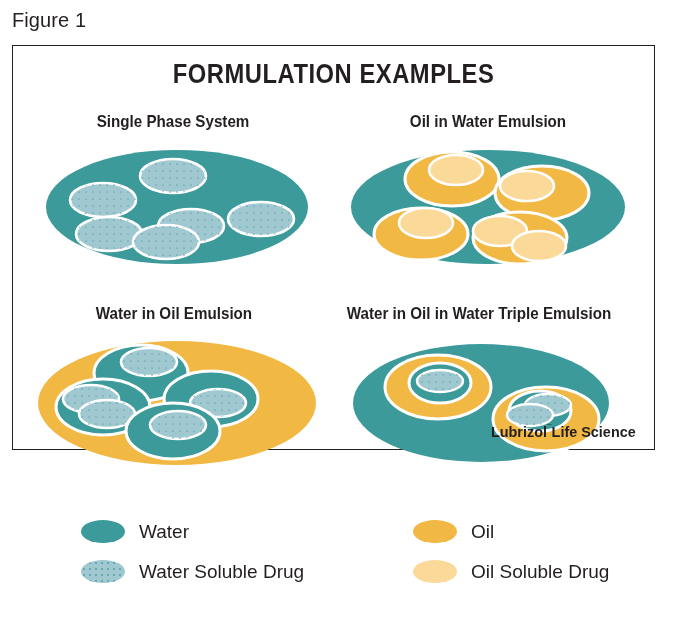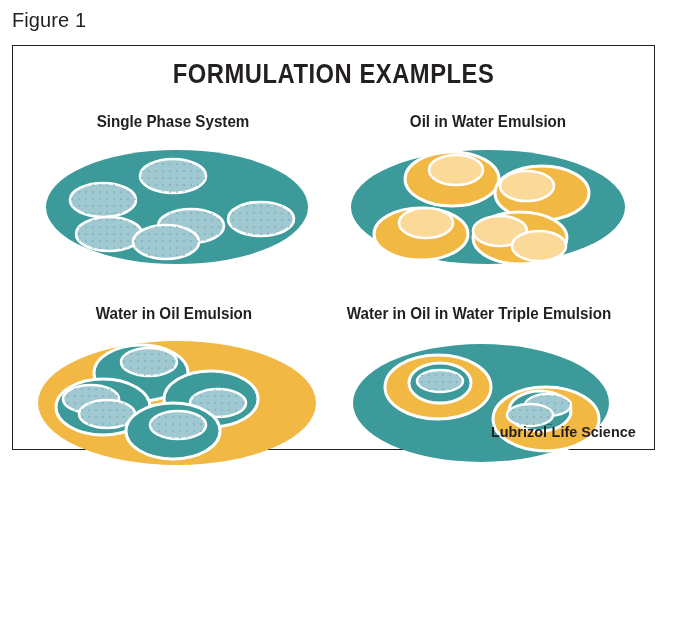--- a/index.html
+++ b/index.html
@@ -216,18 +216,41 @@
     <g>
       <ellipse cx="203" cy="88" rx="53" ry="32" fill="#f2b844" stroke="#ffffff" stroke-width="3"></ellipse>
       <ellipse cx="197" cy="80" rx="31" ry="20" fill="#3c9a9a" stroke="#ffffff" stroke-width="3"></ellipse>
       <ellipse cx="205" cy="74" rx="23" ry="11" fill="#9fc8d0" stroke="#ffffff" stroke-width="2.4"></ellipse>
       <ellipse cx="205" cy="74" rx="23" ry="11" fill="url(#dots-d)"></ellipse>
       <ellipse cx="187" cy="84" rx="23" ry="11" fill="#9fc8d0" stroke="#ffffff" stroke-width="2.4"></ellipse>
       <ellipse cx="187" cy="84" rx="23" ry="11" fill="url(#dots-d)"></ellipse>
     </g>
   </svg>
 
+  <div id="legend">
+
+    <div class="legend-item" id="legend-water">
+      <div class="legend-swatch" style="background:#3c9a9a;"></div>
+      <div class="legend-label">Water</div>
+    </div>
+
+    <div class="legend-item" id="legend-wsd">
+      <div class="legend-swatch dotted" style="background-color:#9fc8d0;"></div>
+      <div class="legend-label">Water Soluble Drug</div>
+    </div>
+
+    <div class="legend-item" id="legend-oil">
+      <div class="legend-swatch" style="background:#f2b844;"></div>
+      <div class="legend-label">Oil</div>
+    </div>
+
+    <div class="legend-item" id="legend-osd">
+      <div class="legend-swatch" style="background:#fbd999;"></div>
+      <div class="legend-label">Oil Soluble Drug</div>
+    </div>
+
+  </div>
 
   <div id="brand">
     <span>Lubrizol</span><span class="tm">¯</span><span>Life Science</span>
   </div>
 
 </div>
 
 </body></html>

